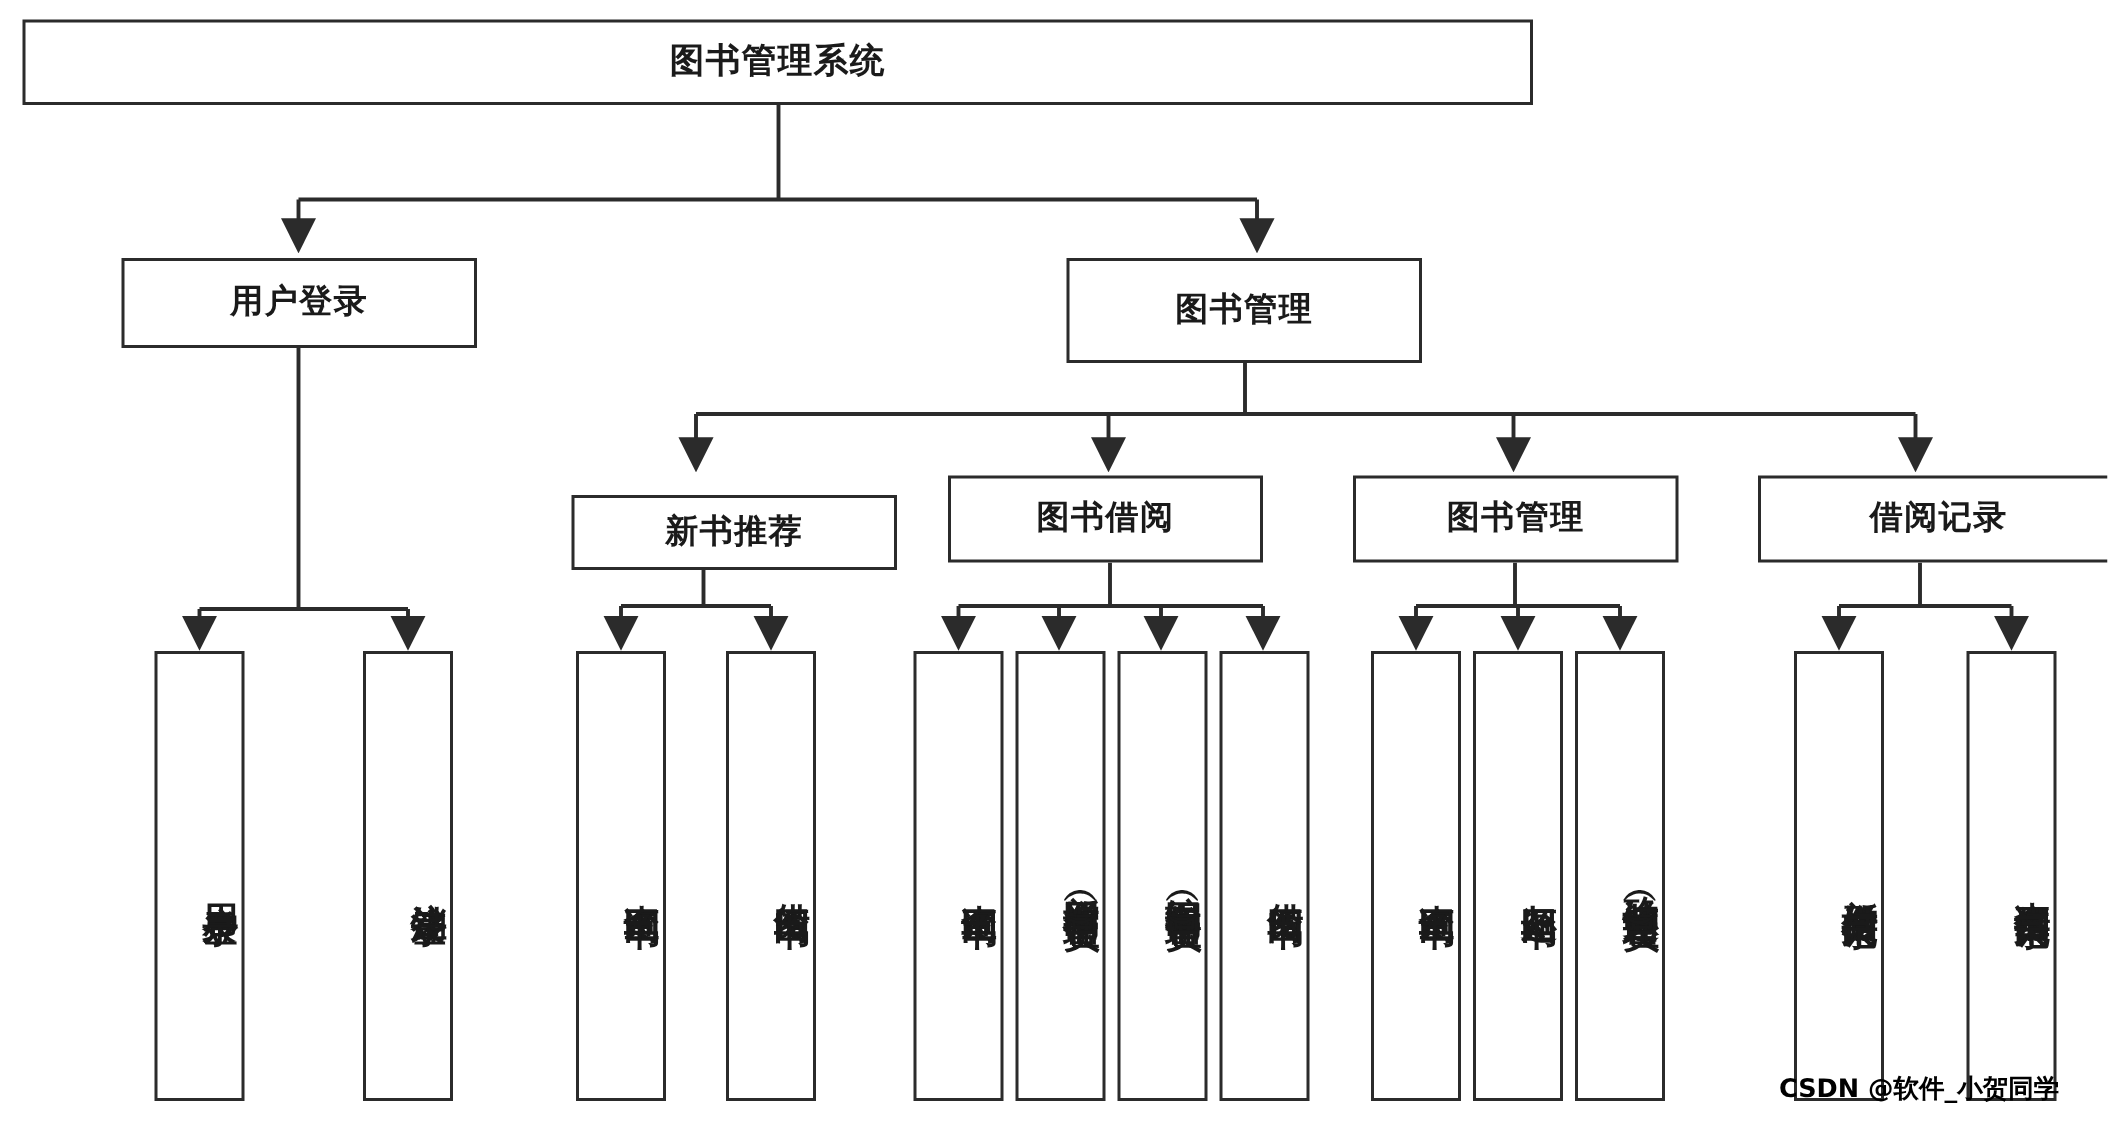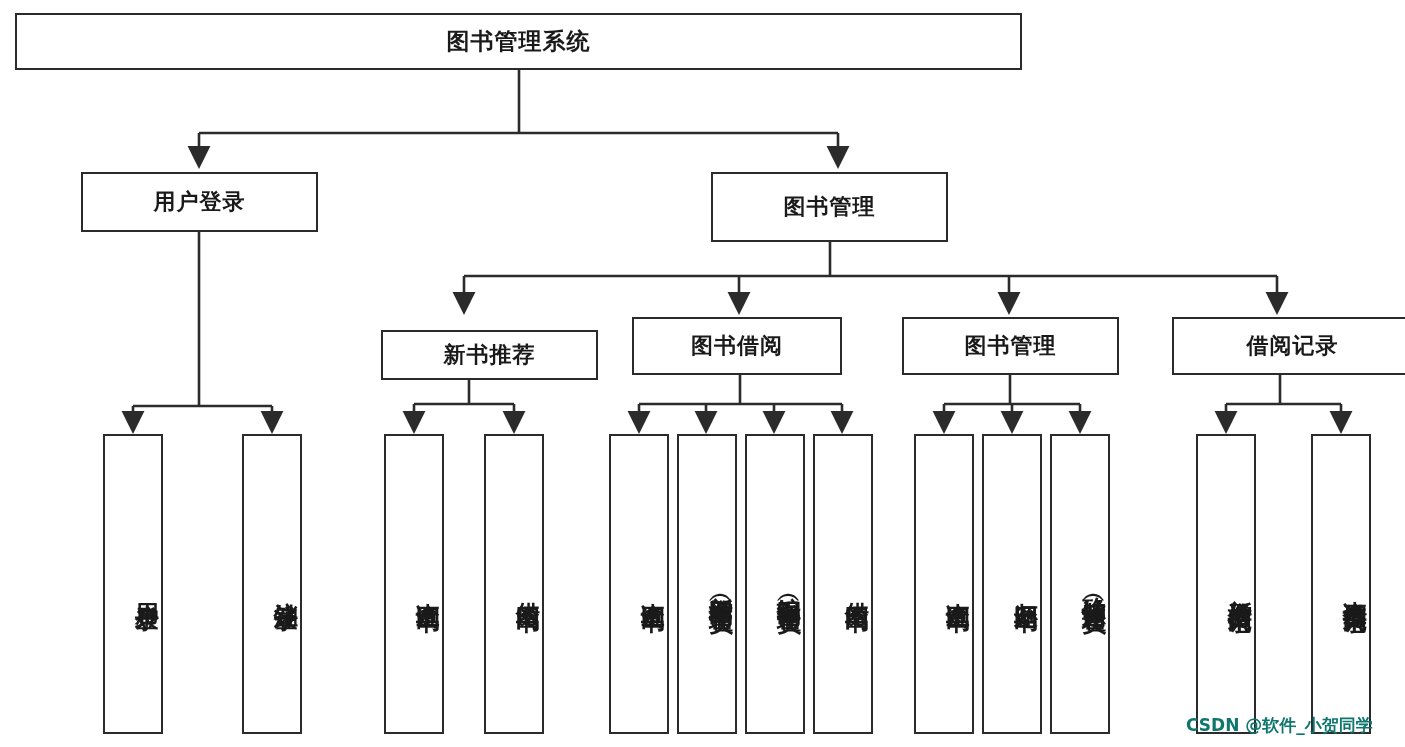--- a/index.html
+++ b/index.html
@@ -61,21 +61,21 @@
   .node-v .vlabel {
     writing-mode: vertical-rl;
     text-orientation: upright;
     display: block;
   }
   .watermark {
     position: absolute;
     left: 1186px;
     top: 714px;
     font-size: 17px;
-    color: #0f766e;
+    color: #000000;
     white-space: nowrap;
     z-index: 3;
     font-family: "DejaVu Sans", "Liberation Sans", sans-serif;
   }
 </style>
 </head>
 <body>
 
 <div id="diagram">
 

